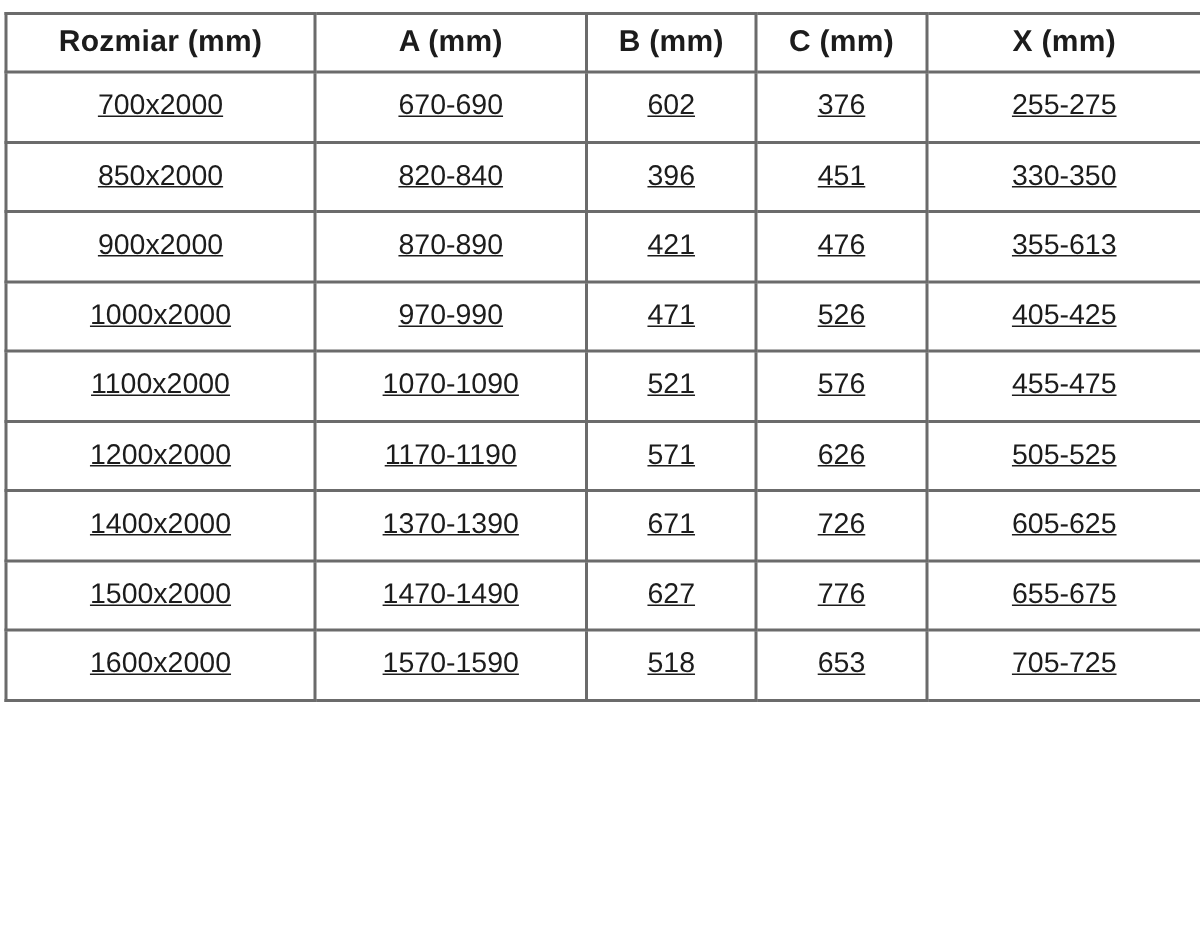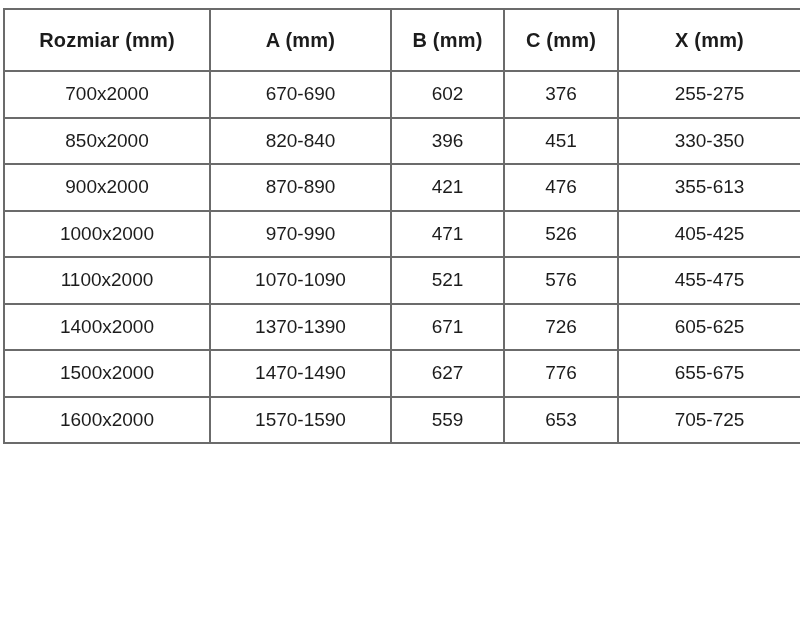--- a/index.html
+++ b/index.html
@@ -27,33 +27,34 @@
   table.size-table td {
     border: 2px solid #6b6b6b;
     text-align: center;
     vertical-align: middle;
     padding: 0;
     color: #1c1c1c;
     overflow: hidden;
     white-space: nowrap;
   }
   table.size-table thead tr {
-    height: 62px;
+    height: 39px;
   }
   table.size-table tbody tr {
     height: 46.5px;
   }
   table.size-table th {
     font-weight: bold;
     font-size: 20px;
     letter-spacing: 0.2px;
   }
   table.size-table td {
     font-weight: normal;
     font-size: 19px;
+    text-decoration: underline;
   }
   col.c-rozmiar { width: 206px; }
   col.c-a       { width: 181px; }
   col.c-b       { width: 113px; }
   col.c-c       { width: 114px; }
   col.c-x       { width: 183px; }
 </style>
 </head>
 <body>
 
@@ -105,35 +106,42 @@
         <td>405-425</td>
       </tr>
       <tr>
         <td>1100x2000</td>
         <td>1070-1090</td>
         <td>521</td>
         <td>576</td>
         <td>455-475</td>
       </tr>
       <tr>
+        <td>1200x2000</td>
+        <td>1170-1190</td>
+        <td>571</td>
+        <td>626</td>
+        <td>505-525</td>
+      </tr>
+      <tr>
         <td>1400x2000</td>
         <td>1370-1390</td>
         <td>671</td>
         <td>726</td>
         <td>605-625</td>
       </tr>
       <tr>
         <td>1500x2000</td>
         <td>1470-1490</td>
         <td>627</td>
         <td>776</td>
         <td>655-675</td>
       </tr>
       <tr>
         <td>1600x2000</td>
         <td>1570-1590</td>
-        <td>559</td>
+        <td>518</td>
         <td>653</td>
         <td>705-725</td>
       </tr>
     </tbody>
   </table>
 </div>
 
 </body></html>

